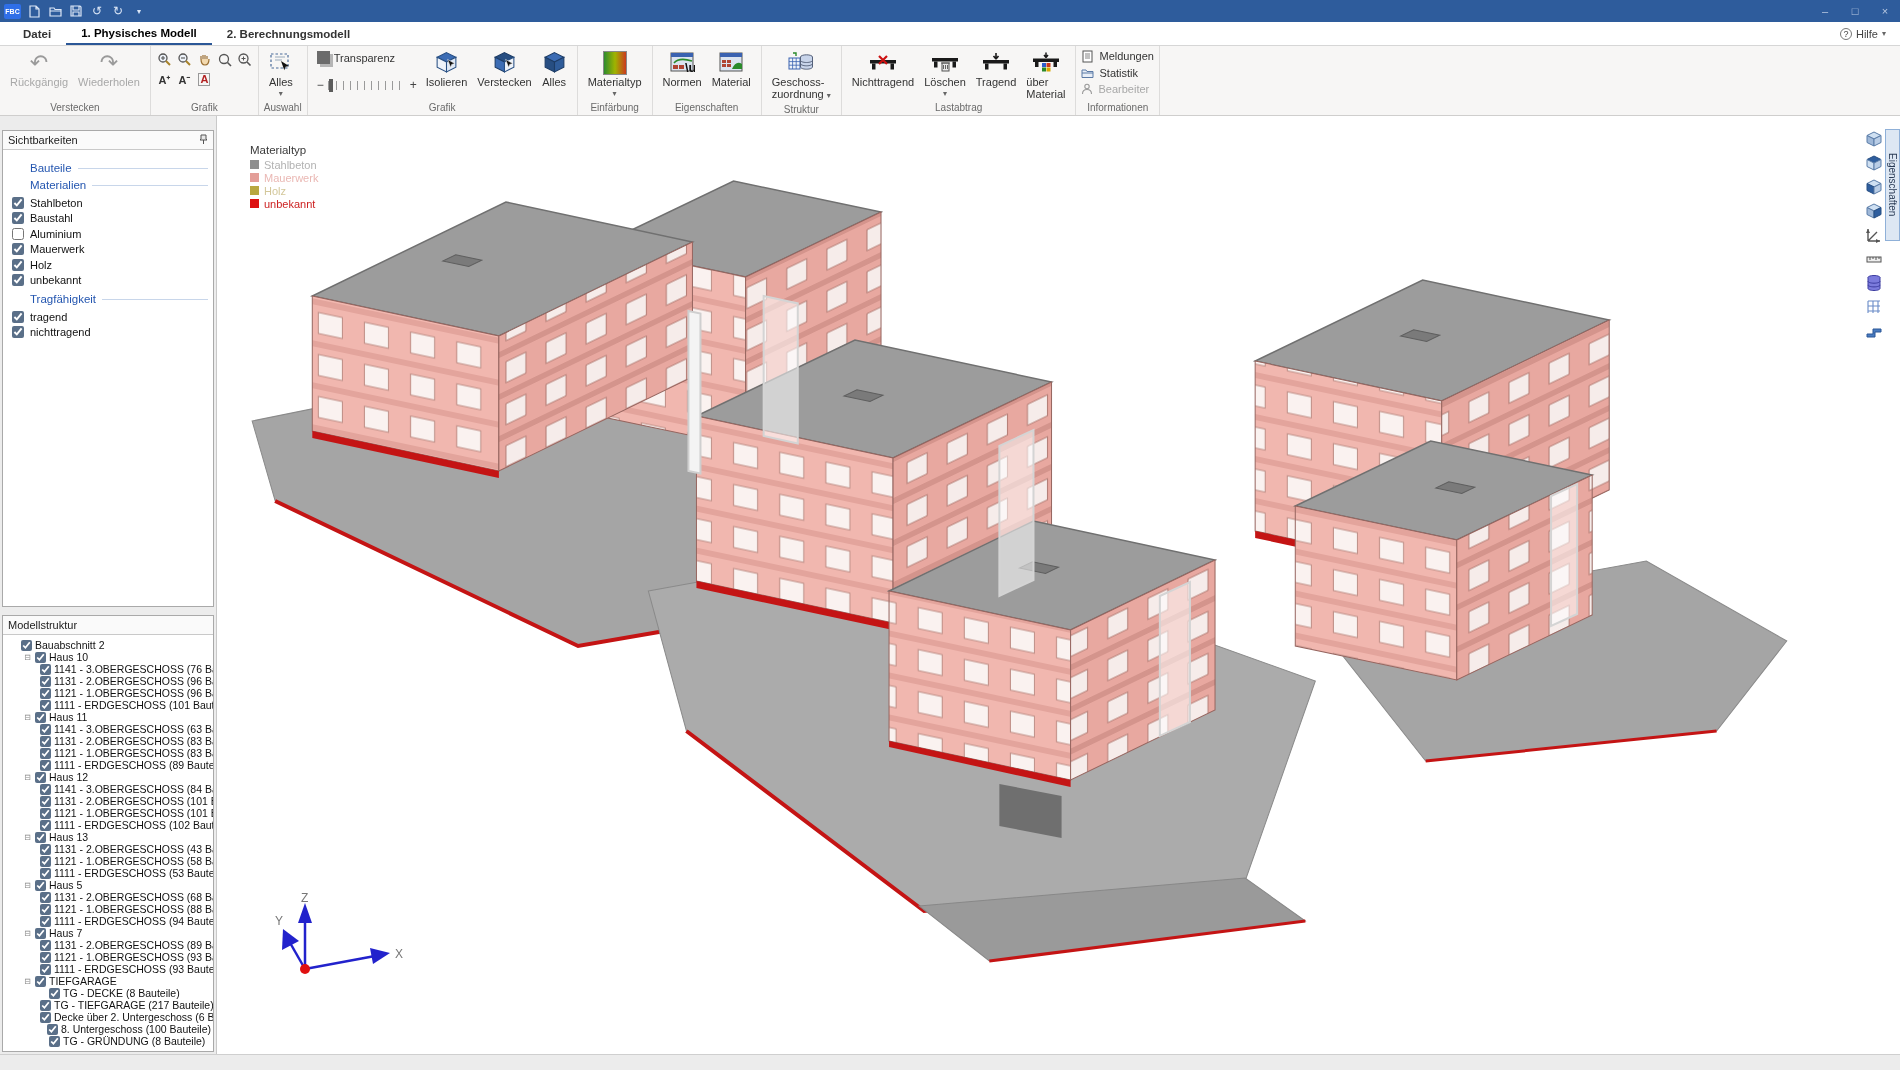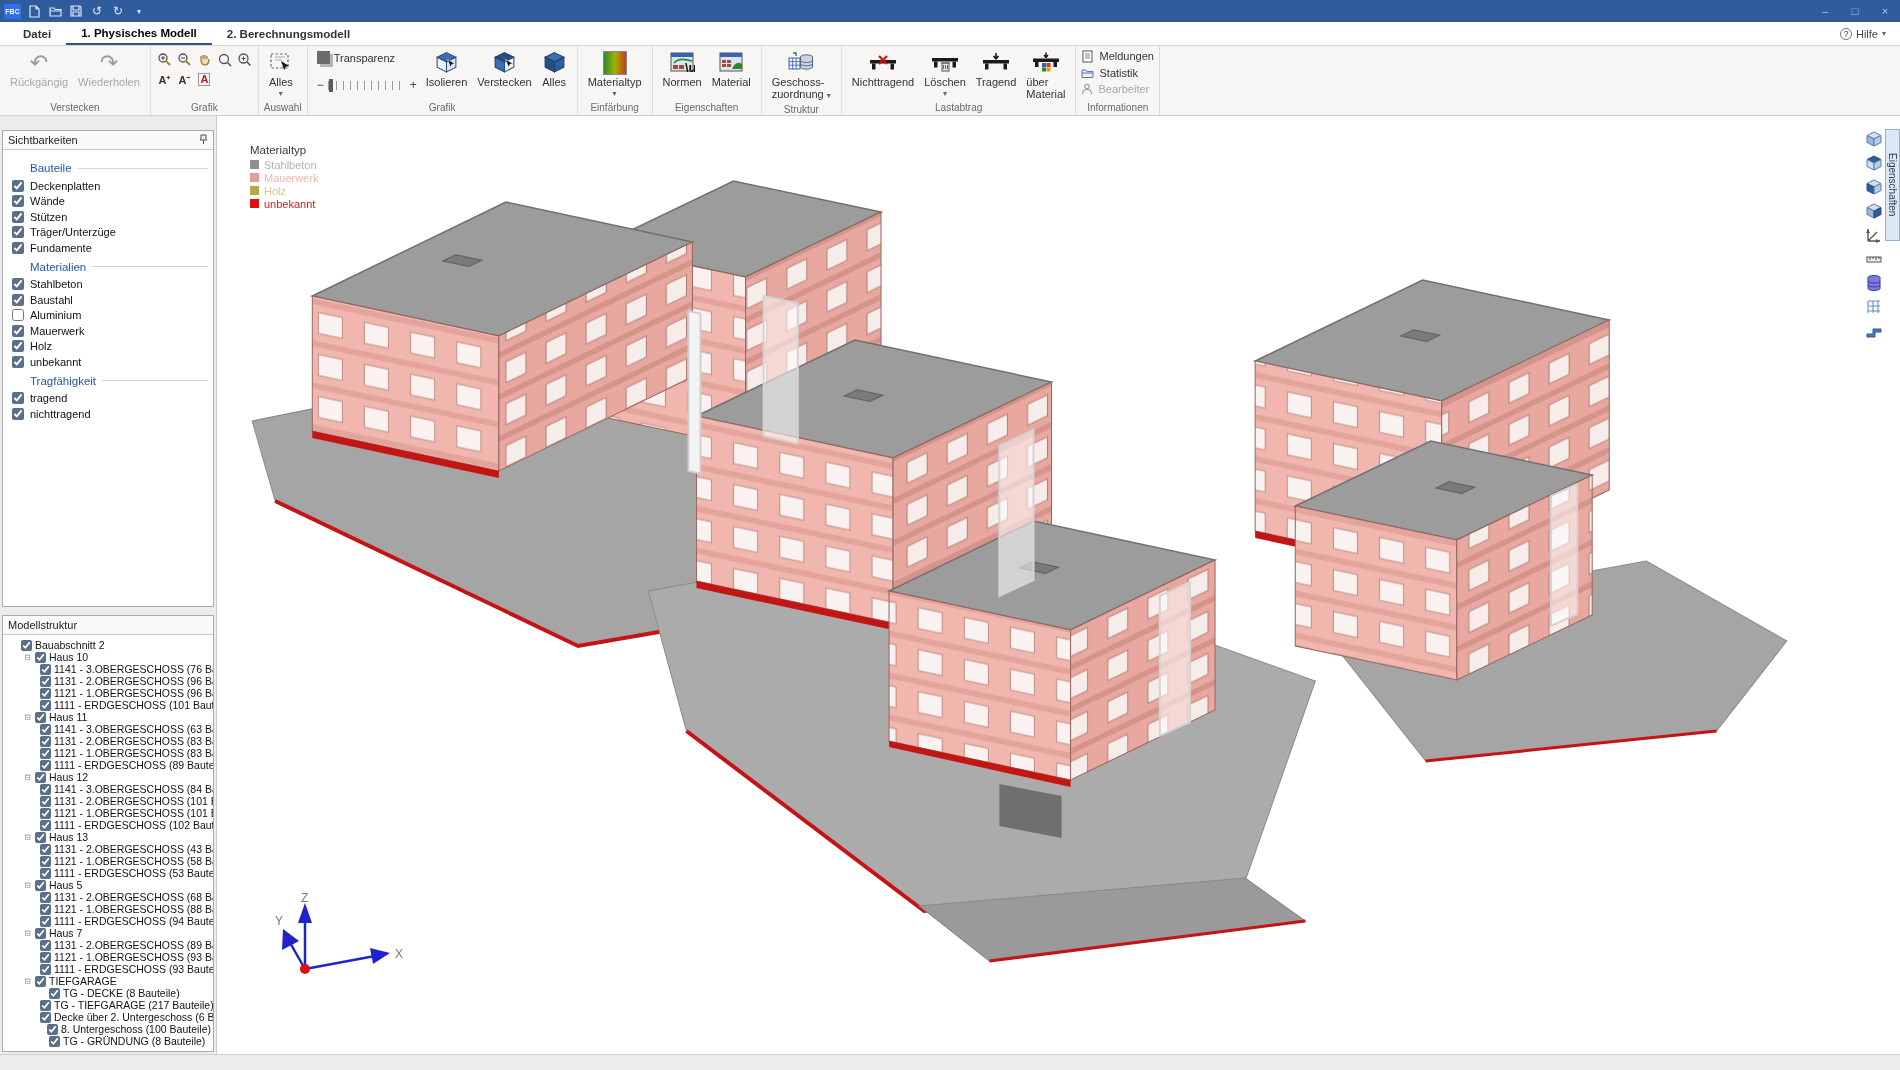--- a/index.html
+++ b/index.html
@@ -444,42 +444,20 @@
         <span>
           <svg width="9" height="11" viewBox="0 0 9 11">
               <path d="M2,1 h5 v4 l1,1 h-7 l1,-1 z M4.5,6 v4" fill="#e8e8e8" stroke="#555" stroke-width="1"></path>
             </svg>
         </span>
       </div>
       <div class="vis-content">
         <div class="vis-head">
             <span>Bauteile</span>
             <span class="line"></span>
-          </div>
-        <div>
-            <label class="vis-item">
-              <input type="checkbox" checked="" style="">
-              <span>Deckenplatten</span>
-            </label>
-            <label class="vis-item">
-              <input type="checkbox" checked="" style="">
-              <span>Wände</span>
-            </label>
-            <label class="vis-item">
-              <input type="checkbox" checked="" style="">
-              <span>Stützen</span>
-            </label>
-            <label class="vis-item">
-              <input type="checkbox" checked="" style="">
-              <span>Träger/Unterzüge</span>
-            </label>
-            <label class="vis-item">
-              <input type="checkbox" checked="" style="">
-              <span>Fundamente</span>
-            </label>
           </div>
         <div class="vis-head">
             <span>Materialien</span>
             <span class="line"></span>
           </div>
         <div>
             <label class="vis-item">
               <input type="checkbox" checked="" style="">
               <span>Stahlbeton</span>
             </label>

